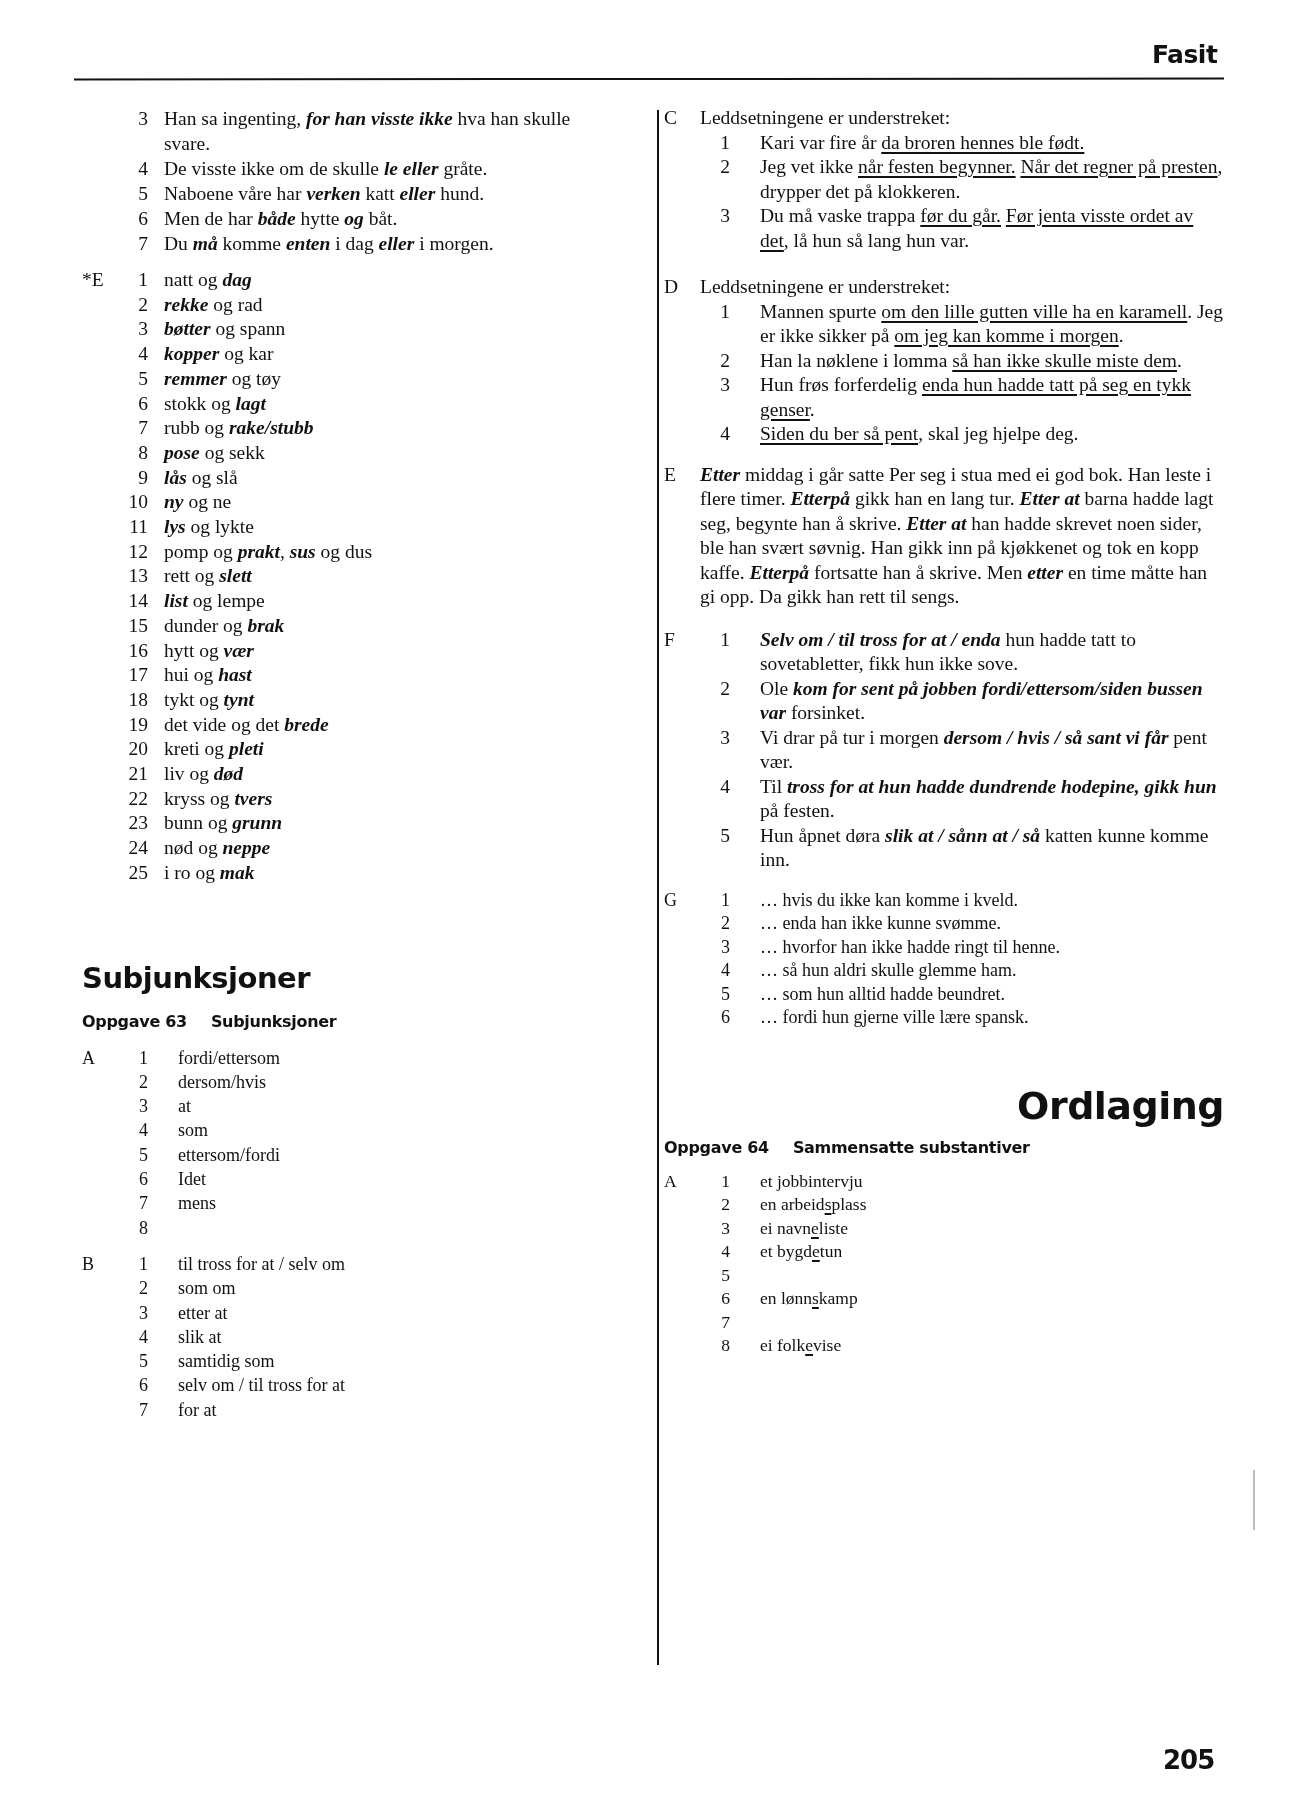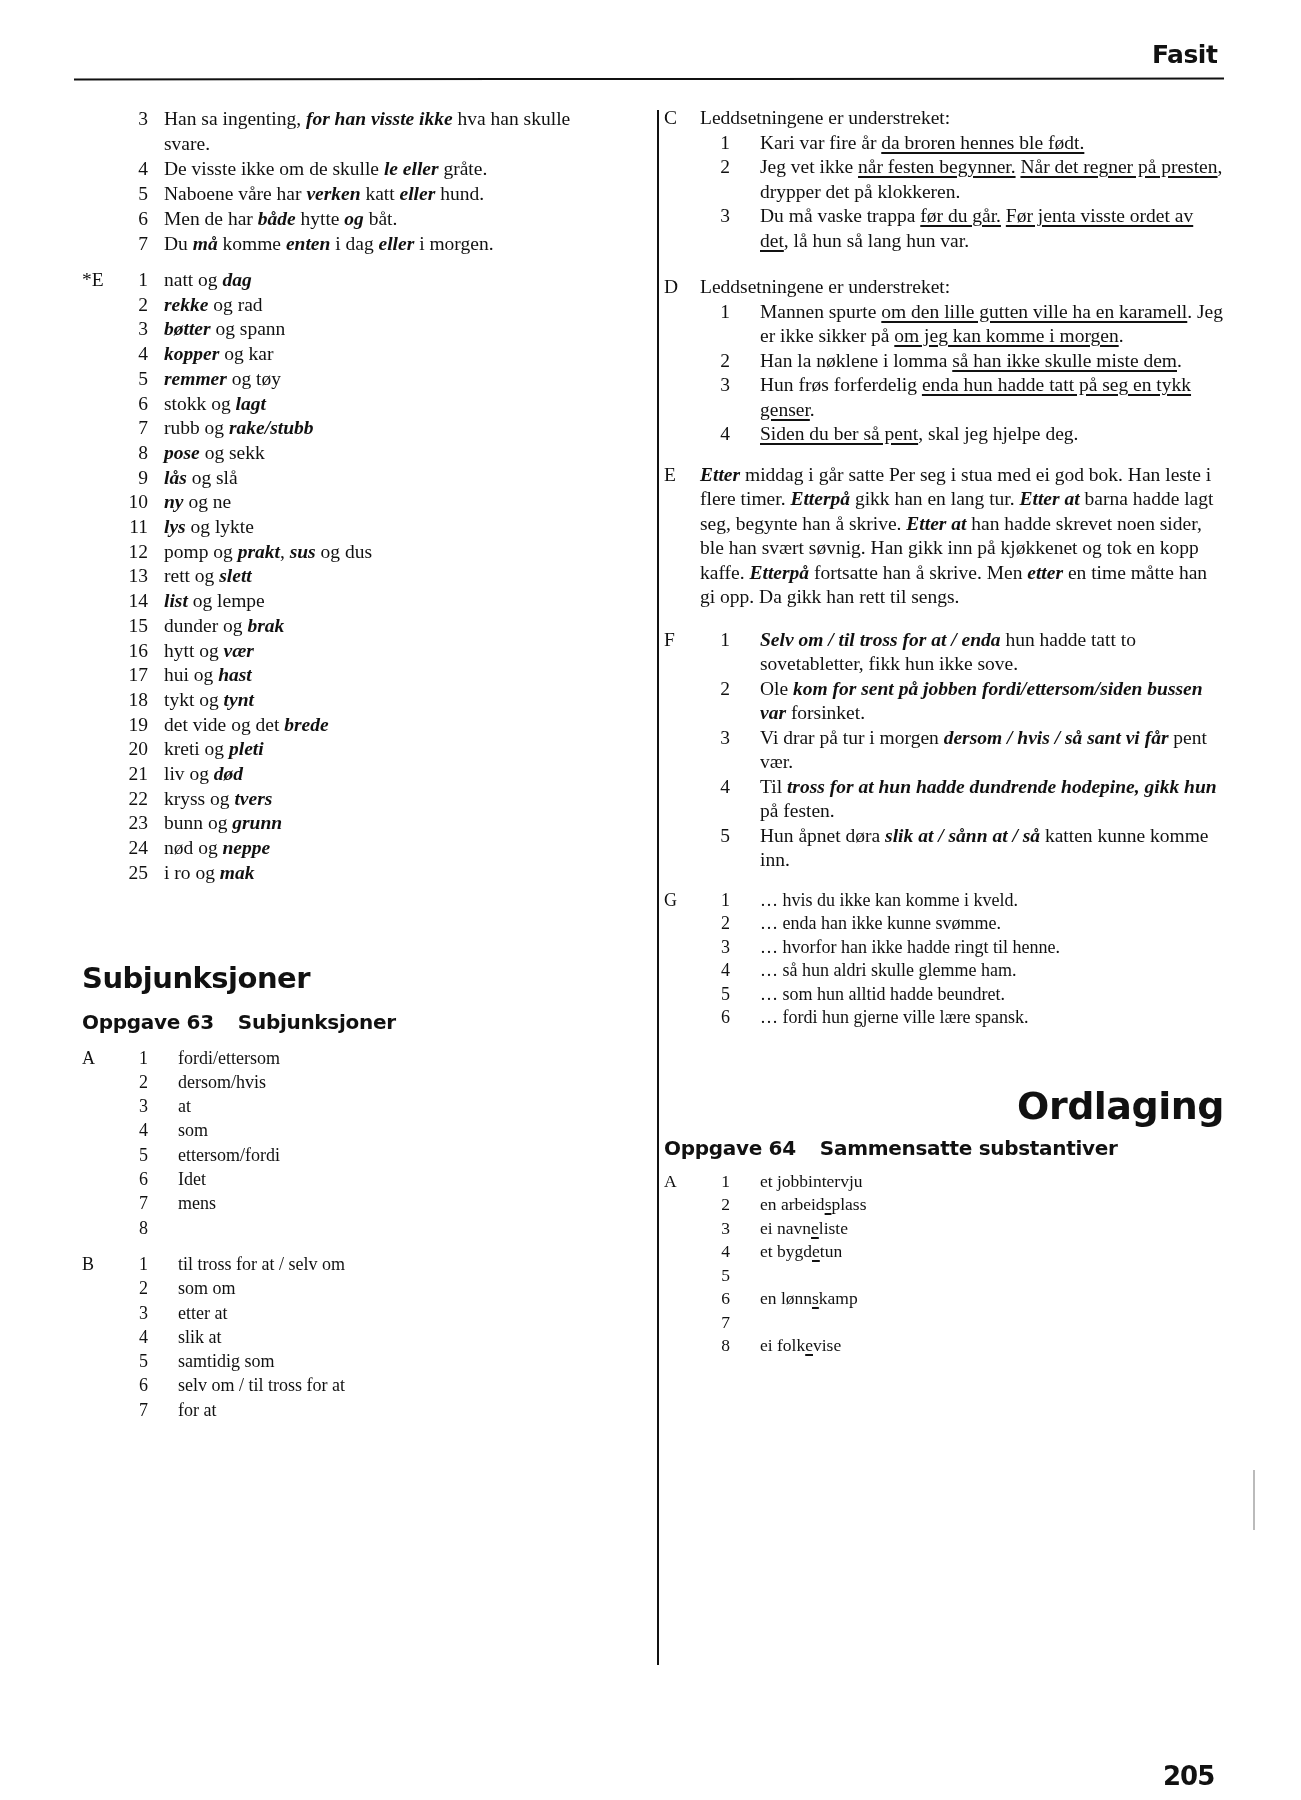--- a/index.html
+++ b/index.html
@@ -10,24 +10,24 @@
   .col { position: absolute; font-size: 19.5px; line-height: 28px; }
   .row { position: relative; display: flex; }
   .lbl { width: 36px; flex: none; }
   .num { width: 30px; flex: none; text-align: right; padding-right: 16px; }
   .txt { flex: 1; }
   .num.wide { padding-right: 30px; }
   i, .it { font-style: italic; font-weight: bold; }
   u { text-decoration: underline; text-underline-offset: 3px; text-decoration-thickness: 1.5px; }
   .h1 { font-family: "DejaVu Sans", sans-serif; font-weight: bold; font-size: 29px; letter-spacing: -0.5px; }
   .h1.big { font-size: 38px; text-align: right; }
-  .h2 { font-family: "DejaVu Sans", sans-serif; font-weight: bold; font-size: 20px; letter-spacing: -0.3px; }
+  .h2 { font-family: "DejaVu Sans", sans-serif; font-weight: bold; font-size: 16px; letter-spacing: -0.3px; }
   .h2 span + span { margin-left: 24px; }
   .gap { height: 14px; }
-  .pagenum { position: absolute; top: 1745px; left: 1163px; font-family: "DejaVu Sans", sans-serif; font-weight: bold; font-size: 26px; letter-spacing: -1px; margin-top: 16px; }
+  .pagenum { position: absolute; top: 1745px; left: 1163px; font-family: "DejaVu Sans", sans-serif; font-weight: bold; font-size: 26px; letter-spacing: -1px; }
   .speck { position: absolute; left: 1253px; top: 1470px; width: 2px; height: 60px; background: #bbb; }
 </style>
 </head>
 <body>
 
 <div class="hdr-title">Fasit</div>
 <div class="hdr-rule"></div>
 <div class="divider"></div>
 <div class="speck"></div>
 

